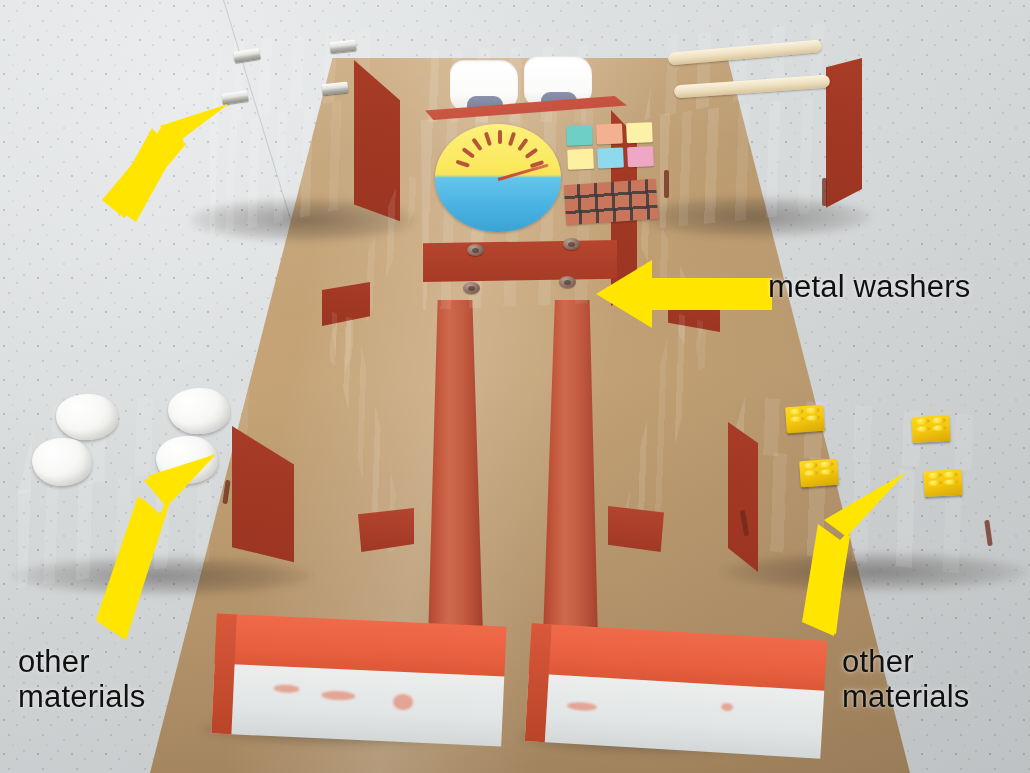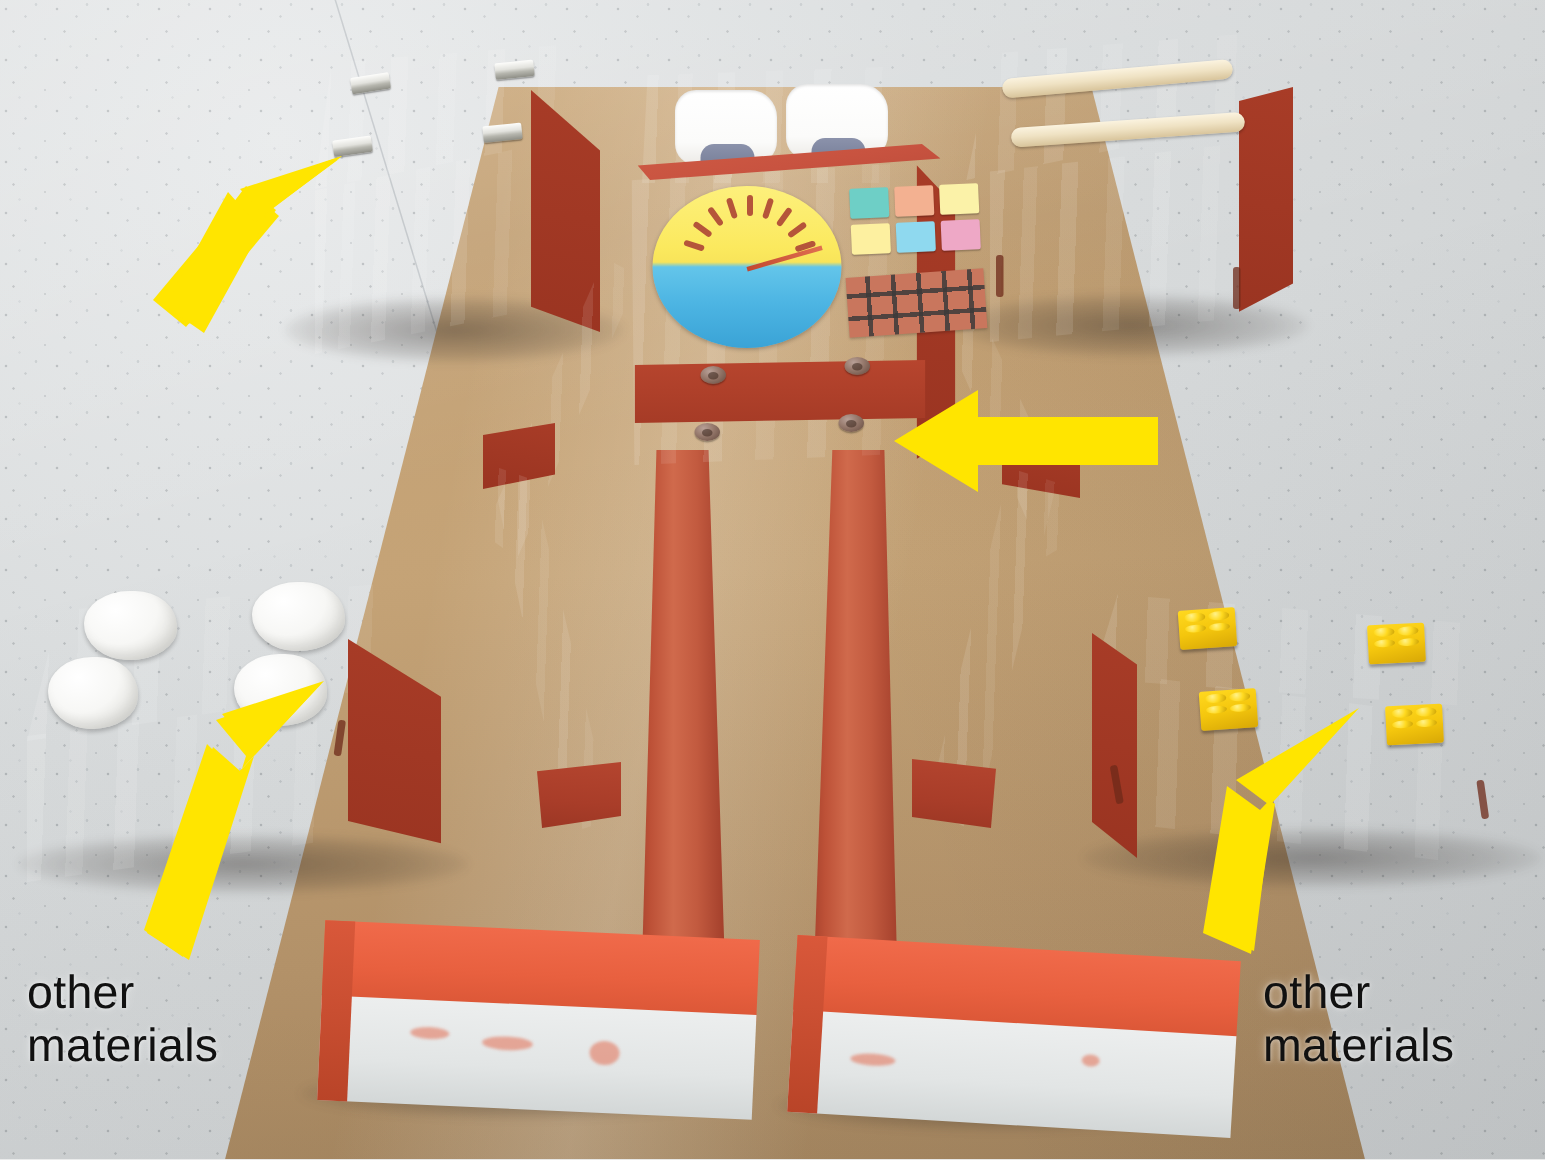--- a/index.html
+++ b/index.html
@@ -495,20 +495,21 @@
   </div>
 
   <div class="arrow" style="left:796px;top:470px;width:130px;height:168px;">
     <svg width="130" height="168" viewBox="0 0 130 168" aria-hidden="true">
       <polygon points="108,4 32,52 54,66 38,166 6,152 22,54 44,70" fill="#FFE500"></polygon>
       <polygon points="110,2 28,50 52,68 40,164 8,150 24,56 46,72" fill="#FFE500"></polygon>
     </svg>
   </div>
 
 
+  <div class="label" id="label-washers">metal washers</div>
 
   <div class="label" id="label-other-left">other
 materials</div>
 
   <div class="label" id="label-other-right">other
 materials</div>
 
 </div>
 
 </body></html>

